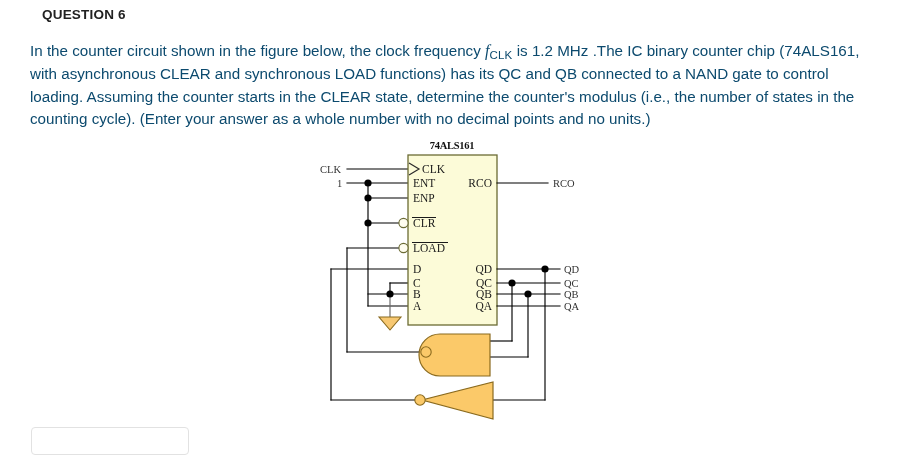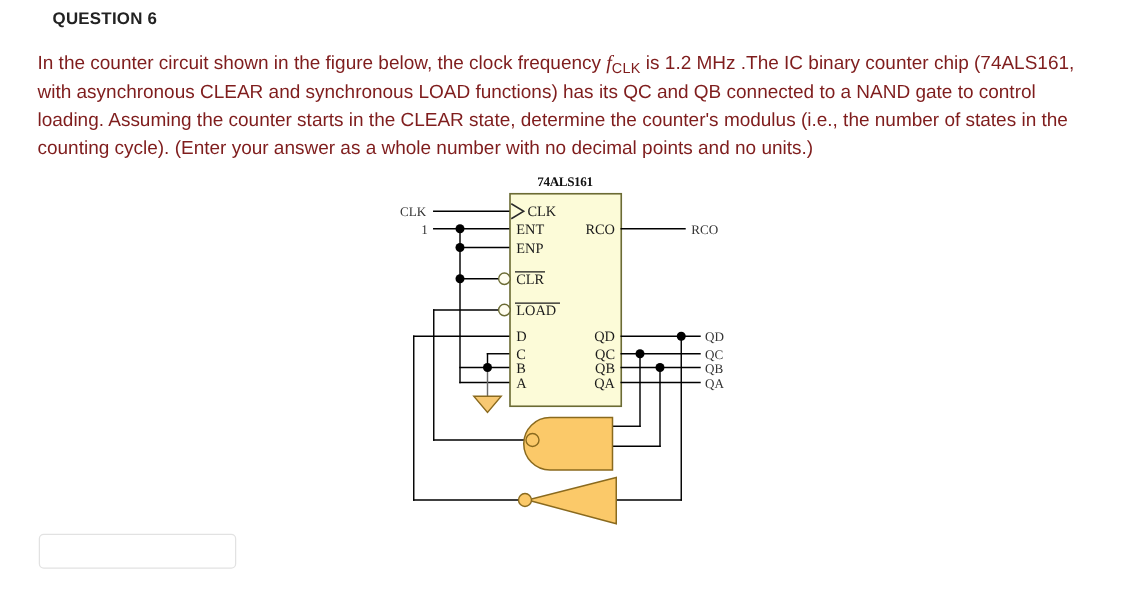--- a/index.html
+++ b/index.html
@@ -29,21 +29,21 @@
     margin-left: 11px;
   }
 
   #question-body {
     position: absolute;
     left: 30px;
     top: 40px;
     width: 845px;
     font-size: 15.2px;
     line-height: 22.4px;
-    color: #7f1d1d;
+    color: #0c4a6e;
   }
   #question-body .para {
     margin: 0;
   }
   .fvar {
     font-family: "Liberation Serif", serif;
     font-style: italic;
     font-size: 16px;
   }
   .fsub {

